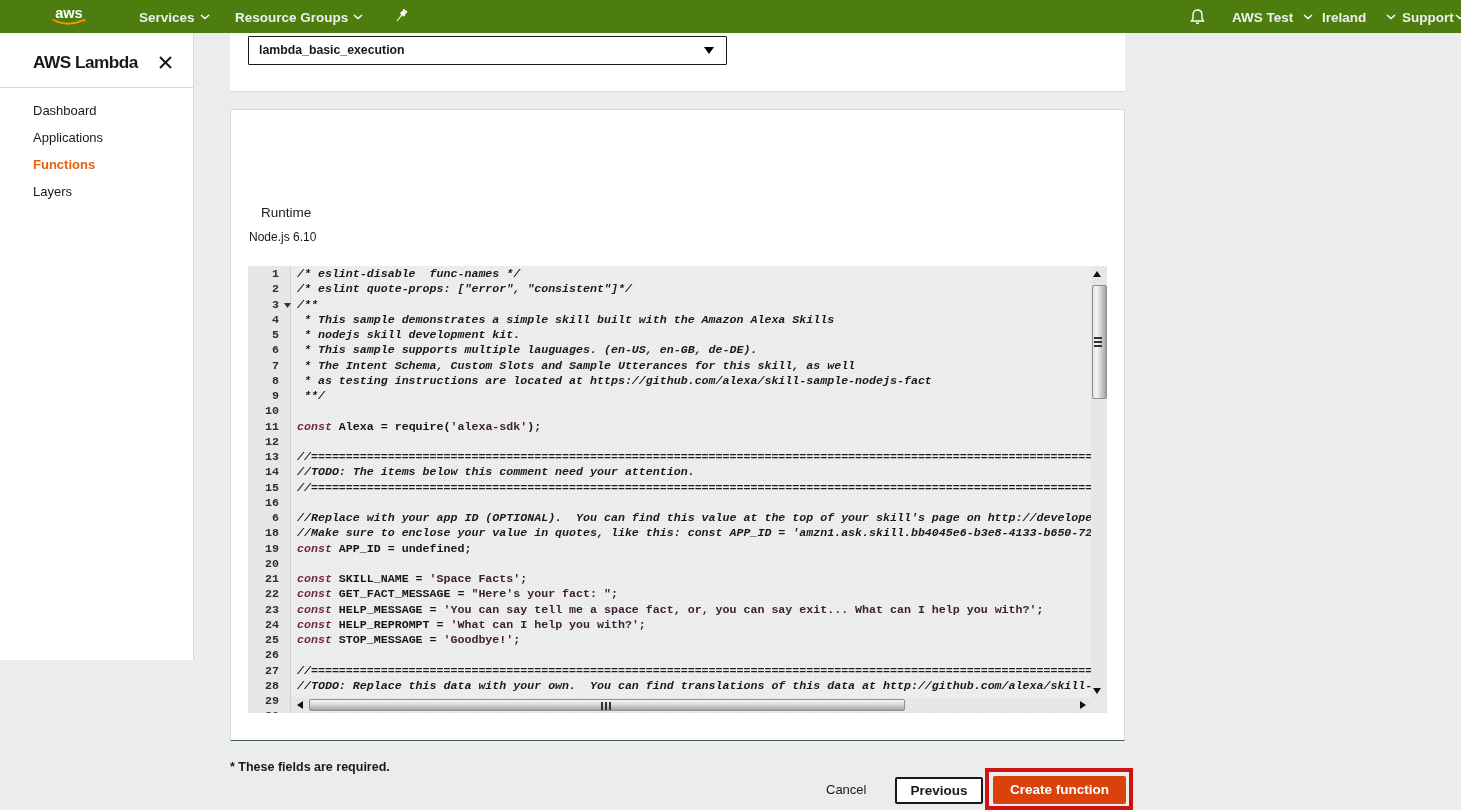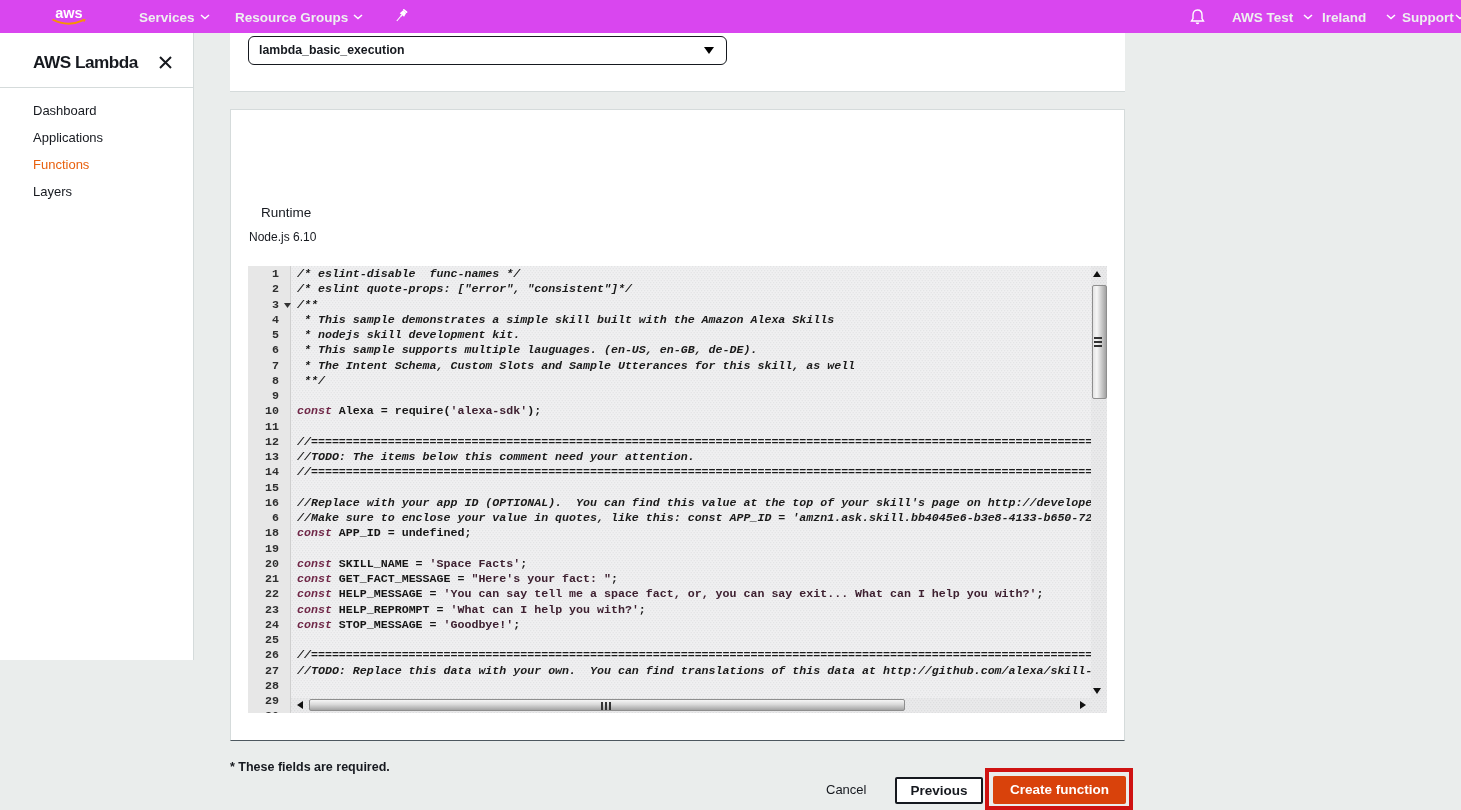--- a/index.html
+++ b/index.html
@@ -1,27 +1,27 @@
 <!DOCTYPE html>
 <html><head>
 <meta charset="utf-8">
 <style>
 *{margin:0;padding:0;box-sizing:border-box}
 html,body{width:1461px;height:810px}
 body{position:relative;font-family:"Liberation Sans",sans-serif;background:#eaedec;overflow:hidden;color:#16191f}
 .abs{position:absolute}
 
-#nav{left:0;top:0;width:1461px;height:33px;background:#d946ef;color:#eef0f0;font-size:13.5px;font-weight:700}
+#nav{left:0;top:0;width:1461px;height:33px;background:#4d7c0f;color:#eef0f0;font-size:13.5px;font-weight:700}
 #nav .it{position:absolute;top:10px;white-space:nowrap}
 
 #side{left:0;top:33px;width:194px;height:627px;background:#fff;border-right:1px solid #d5dbdb}
 #side .lnk{position:absolute;left:33px;font-size:13px;color:#16191f}
 
 #toppanel{left:230px;top:33px;width:895px;height:59px;background:#fff;border-bottom:1px solid #d5dbdb}
-#sel{left:248px;top:36px;width:479px;height:29px;background:#fff;border:1px solid #16191f;border-radius:6px;font-size:12.3px;font-weight:700;line-height:26px;padding-left:10px}
+#sel{left:248px;top:36px;width:479px;height:29px;background:#fff;border:1px solid #16191f;border-radius:1px;font-size:12.3px;font-weight:700;line-height:26px;padding-left:10px}
 #sel .tri{position:absolute;right:12px;top:10px;width:0;height:0;border-left:5.5px solid transparent;border-right:5.5px solid transparent;border-top:7px solid #000}
 
 #card{left:230px;top:109px;width:895px;height:632px;background:#fff;border:1px solid #d5dbdb;border-bottom:1px solid #4d585f}
 #cardhead{position:absolute;left:0;top:0;width:893px;height:70px;background:#f3f4f4;border-bottom:1px solid #d5dbdb}
 
 #ed{left:248px;top:266px;width:859px;height:447px;overflow:hidden;background:#f1f1f1}
 #gut{position:absolute;left:0;top:0;width:43px;height:447px;background:#e7e7e7;border-right:1px solid #cfcfcf}
 #gut .n{height:15.26px;line-height:15.26px;text-align:right;padding-right:11px;font-family:"Liberation Mono",monospace;font-size:11.63px;font-weight:700;color:#2e2e2e}
 #codearea{position:absolute;left:44px;top:0;width:799px;height:447px;overflow:hidden}
 #codearea pre{height:15.26px;line-height:15.26px;font-family:"Liberation Mono",monospace;font-size:11.63px;font-weight:700;color:#151515;padding-left:5px;white-space:pre}
@@ -88,21 +88,21 @@
 </div>
 
 <div class="abs" id="side">
   <div class="abs" style="left:33px;top:19px;font-size:17.2px;font-weight:700;letter-spacing:-0.5px">AWS Lambda</div>
   <svg class="abs" style="left:158px;top:22px" width="15" height="15" viewBox="0 0 15 15">
       <path d="M2 2 L13 13 M13 2 L2 13" stroke="#16191f" stroke-width="2"></path>
     </svg>
   <div class="abs" style="left:0;top:54px;width:194px;border-top:1px solid #d5dbdb"></div>
   <div class="lnk" style="top:69.5px">Dashboard</div>
   <div class="lnk" style="top:97px">Applications</div>
-  <div class="lnk" style="top:123.5px;color:#e8610f;font-weight:400">Functions</div>
+  <div class="lnk" style="top:123.5px;color:#e8610f;font-weight:700">Functions</div>
   <div class="lnk" style="top:150.5px">Layers</div>
 </div>
 
 <div class="abs" id="toppanel"></div>
 <div class="abs" id="sel">lambda_basic_execution<span class="tri"></span></div>
 
 <div class="abs" id="card">
   <div class="abs" style="left:30px;top:95px;font-size:13.5px;font-weight:400">Runtime</div>
   <div class="abs" style="left:18px;top:120px;font-size:12px">Node.js 6.10</div>
 </div>
@@ -151,20 +151,21 @@
       <div class="n">30</div>
     </div>
   <div id="codearea">
       <pre><i class="c">/* eslint-disable  func-names */</i></pre>
       <pre><i class="c">/* eslint quote-props: ["error", "consistent"]*/</i></pre>
       <pre><i class="c">/**</i></pre>
       <pre><i class="c"> * This sample demonstrates a simple skill built with the Amazon Alexa Skills</i></pre>
       <pre><i class="c"> * nodejs skill development kit.</i></pre>
       <pre><i class="c"> * This sample supports multiple lauguages. (en-US, en-GB, de-DE).</i></pre>
       <pre><i class="c"> * The Intent Schema, Custom Slots and Sample Utterances for this skill, as well</i></pre>
+      <pre><i class="c"> * as testing instructions are located at https://github.com/alexa/skill-sample-nodejs-fact</i></pre>
       <pre><i class="c"> **/</i></pre>
       <pre></pre>
       <pre><i class="k">const</i> Alexa = require(<span class="s">'alexa-sdk'</span>);</pre>
       <pre></pre>
       <pre><i class="c">//=========================================================================================================================================</i></pre>
       <pre><i class="c">//TODO: The items below this comment need your attention.</i></pre>
       <pre><i class="c">//=========================================================================================================================================</i></pre>
       <pre></pre>
       <pre><i class="c">//Replace with your app ID (OPTIONAL).  You can find this value at the top of your skill's page on http://developer.amazon.com.</i></pre>
       <pre><i class="c">//Make sure to enclose your value in quotes, like this: const APP_ID = 'amzn1.ask.skill.bb4045e6-b3e8-4133-b650-72923c5dbf50';</i></pre>

